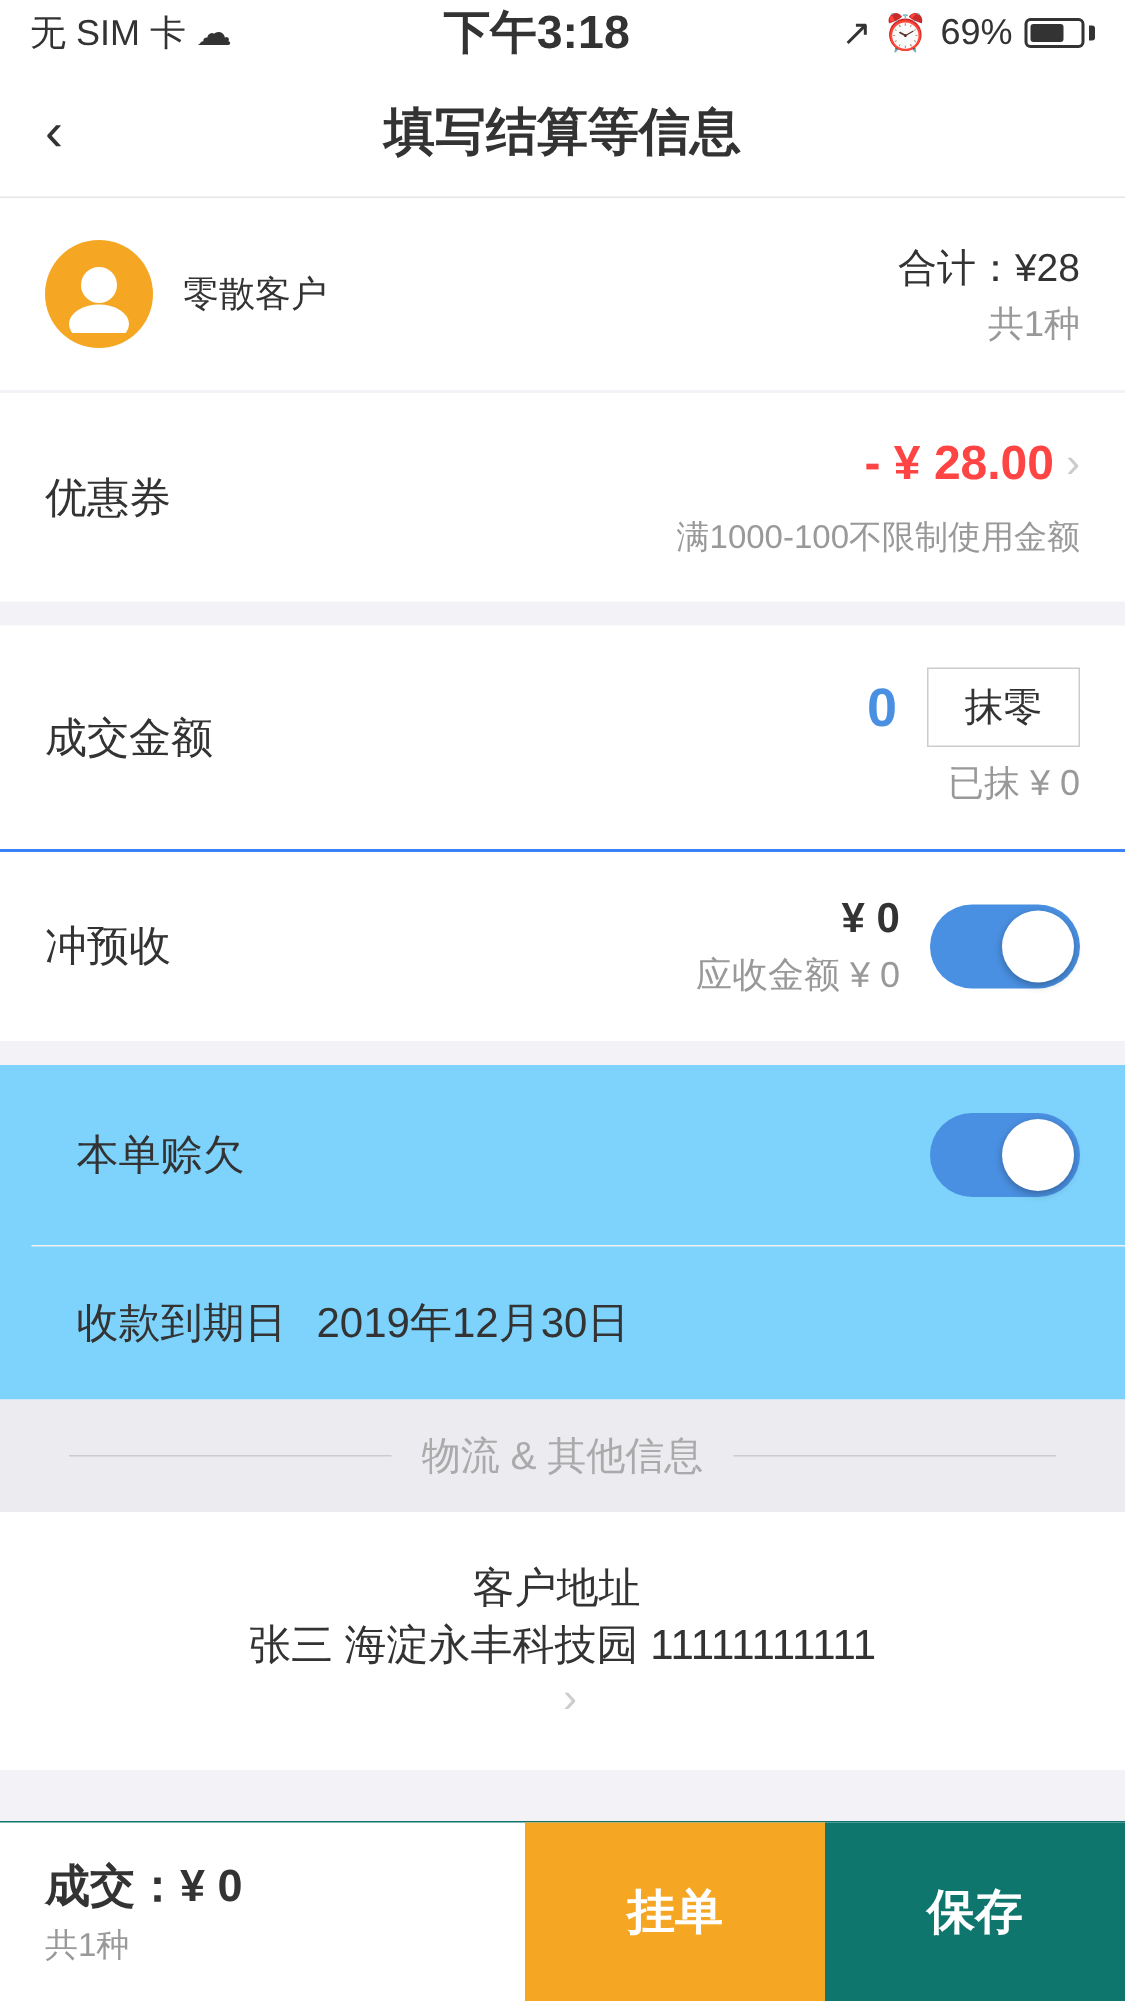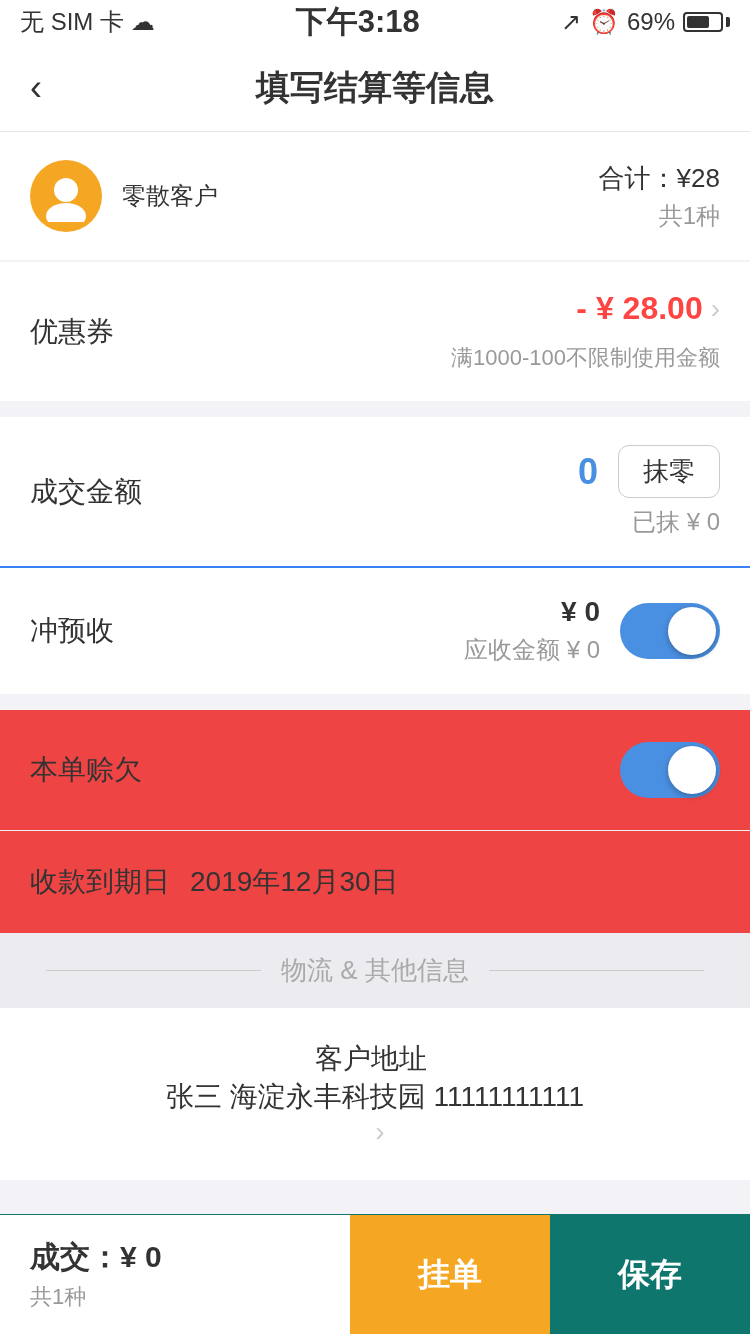--- a/index.html
+++ b/index.html
@@ -126,21 +126,21 @@
     .deal-right {
       display: flex; flex-direction: column; align-items: flex-end; gap: 8px;
     }
     .deal-amount-row {
       display: flex; align-items: center; gap: 20px;
     }
     .deal-amount {
       font-size: 36px; font-weight: 700; color: #4a90e2;
     }
     .round-btn {
-      border: 1px solid #ccc; border-radius: 11px;
+      border: 1px solid #ccc; border-radius: 0;
       padding: 8px 24px; font-size: 26px; color: #333;
       background: #fff; cursor: pointer;
     }
     .deal-subtotal { font-size: 24px; color: #999; }
 
     
     .prepay-row {
       display: flex;
       align-items: center;
       justify-content: space-between;
@@ -162,22 +162,23 @@
       flex-shrink: 0;
     }
     .toggle-knob {
       width: 48px; height: 48px; background: #fff; border-radius: 50%;
       position: absolute; top: 4px; right: 4px;
       box-shadow: 0 2px 6px rgba(0,0,0,0.3);
     }
 
     
     .credit-section {
-      background: #ef4444;
+      background: #7dd3fc;
       margin-bottom: 0;
+      padding-left: 21px;
     }
     .credit-row {
       display: flex; align-items: center; justify-content: space-between;
       padding: 32px 30px;
       border-bottom: 1px solid #f0f0f0;
     }
     .due-date-row {
       display: flex; align-items: center;
       padding: 32px 30px;
     }

